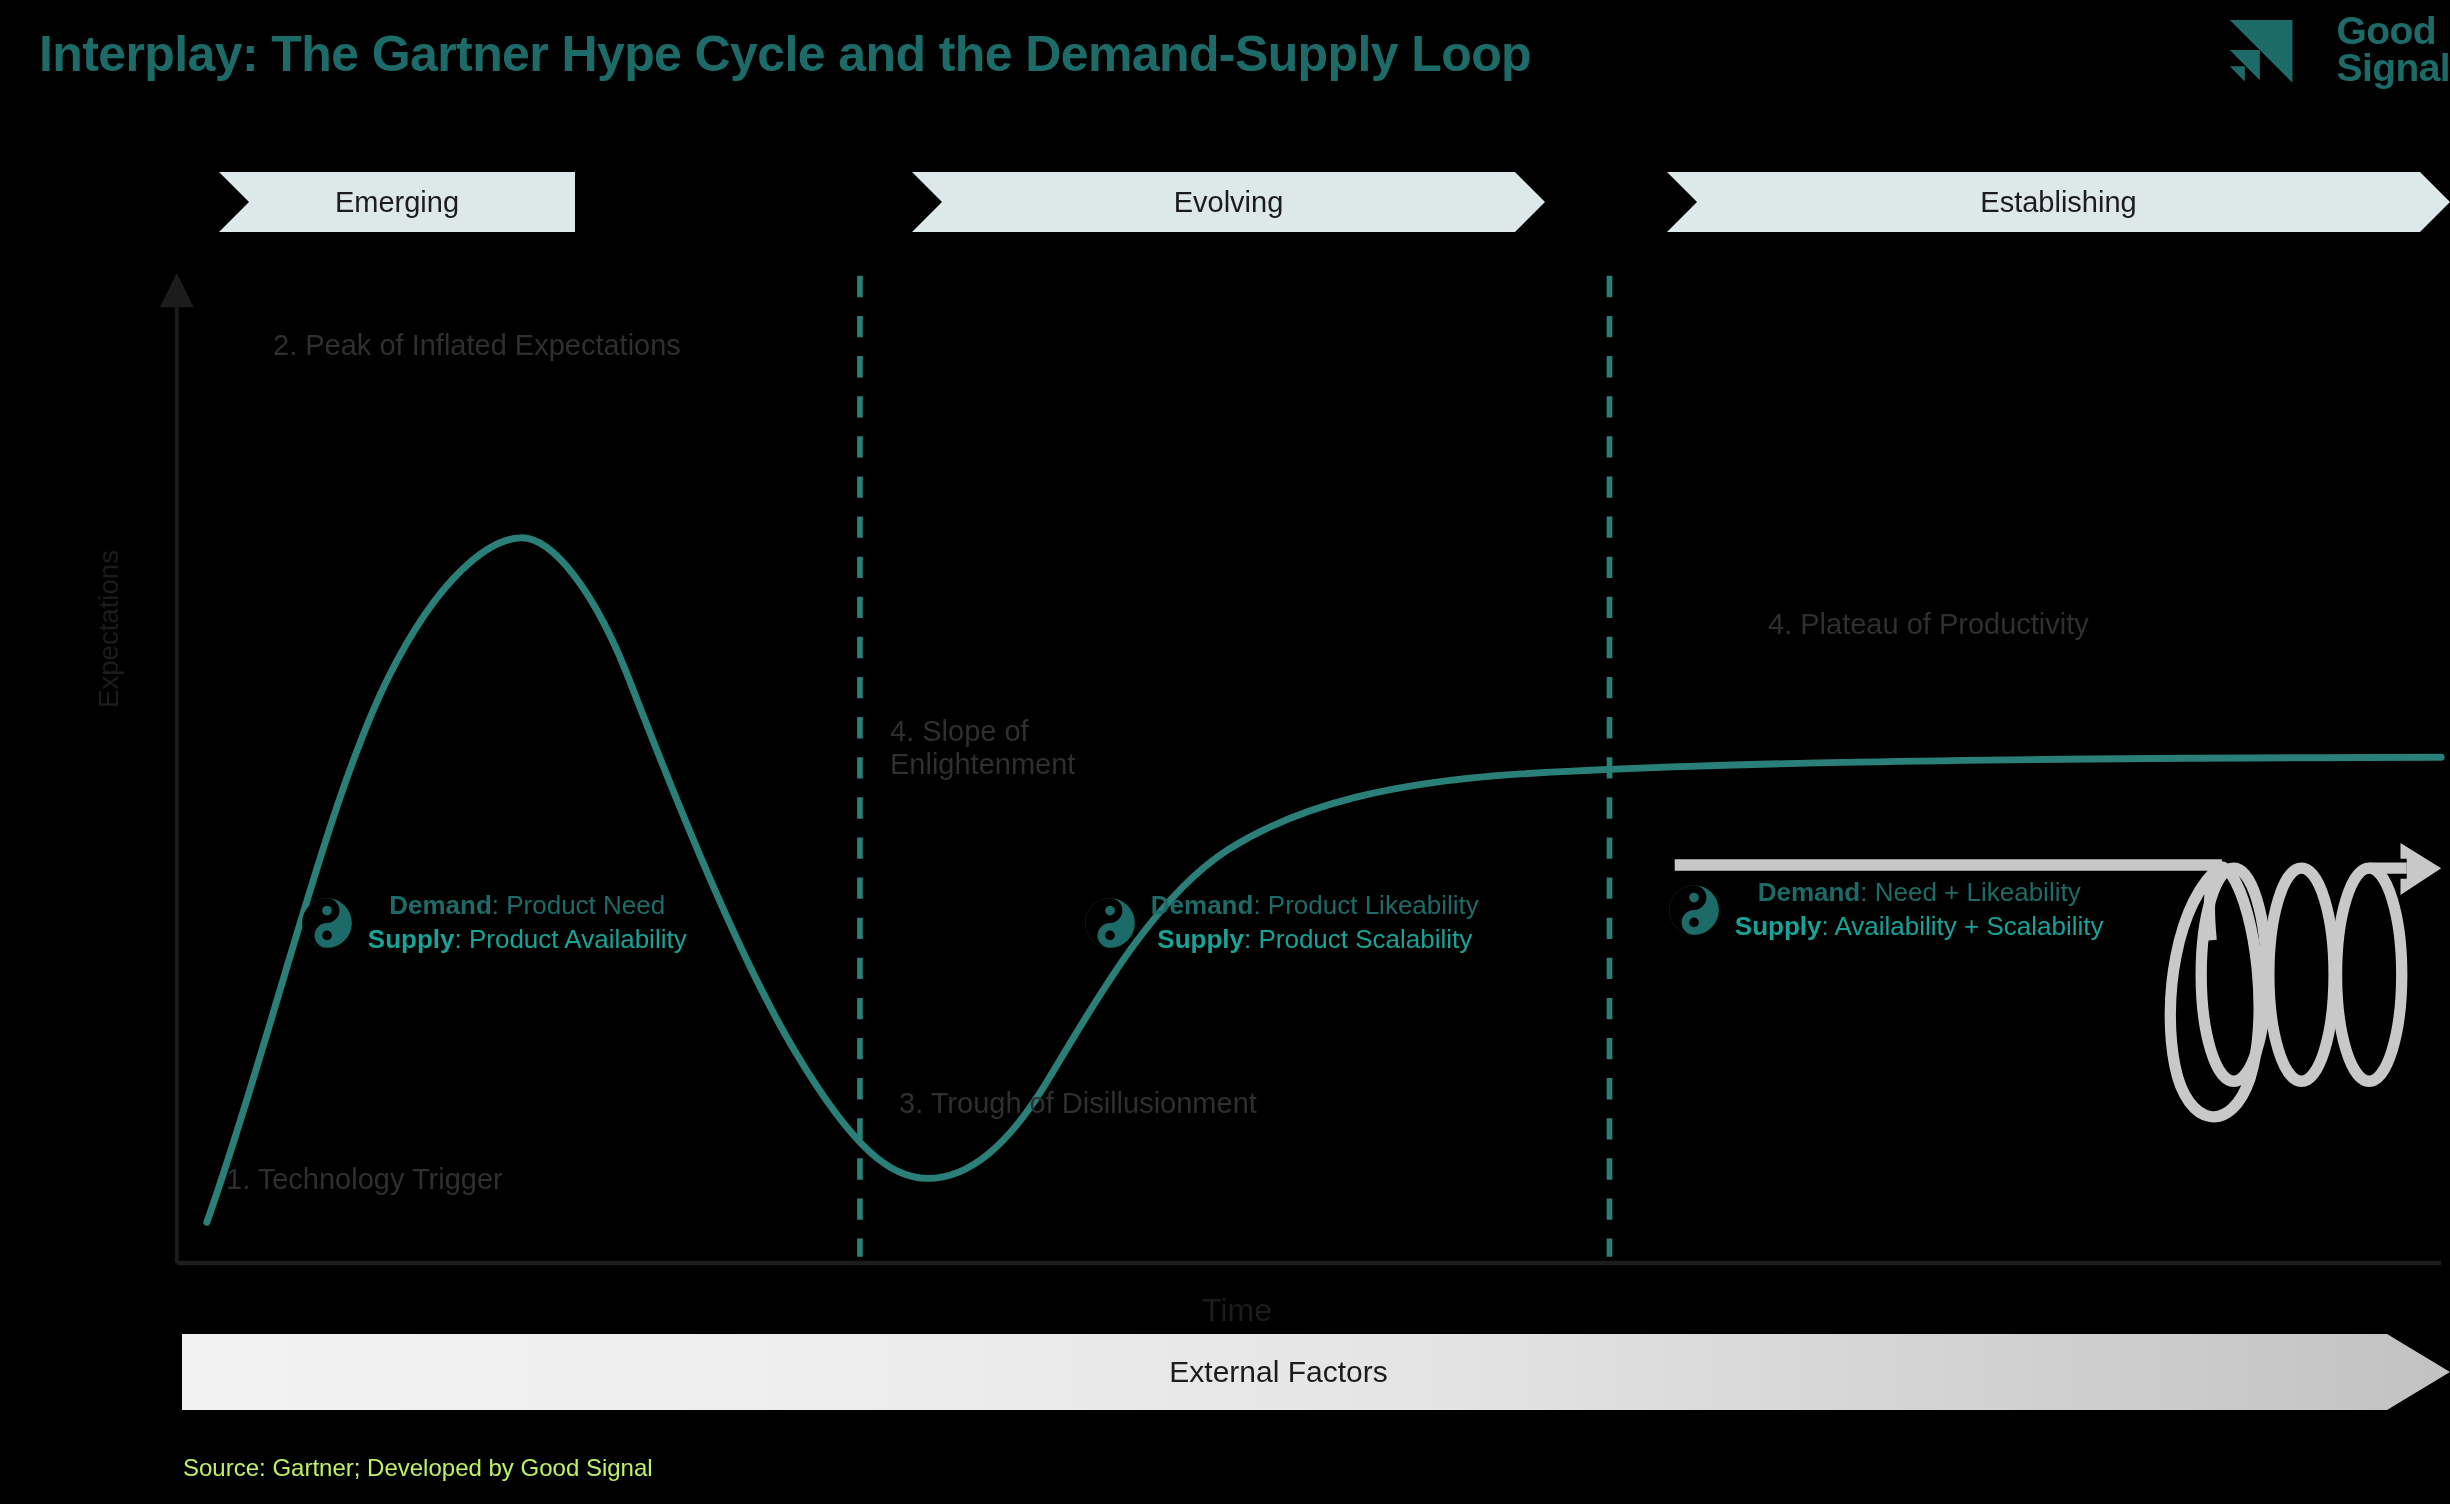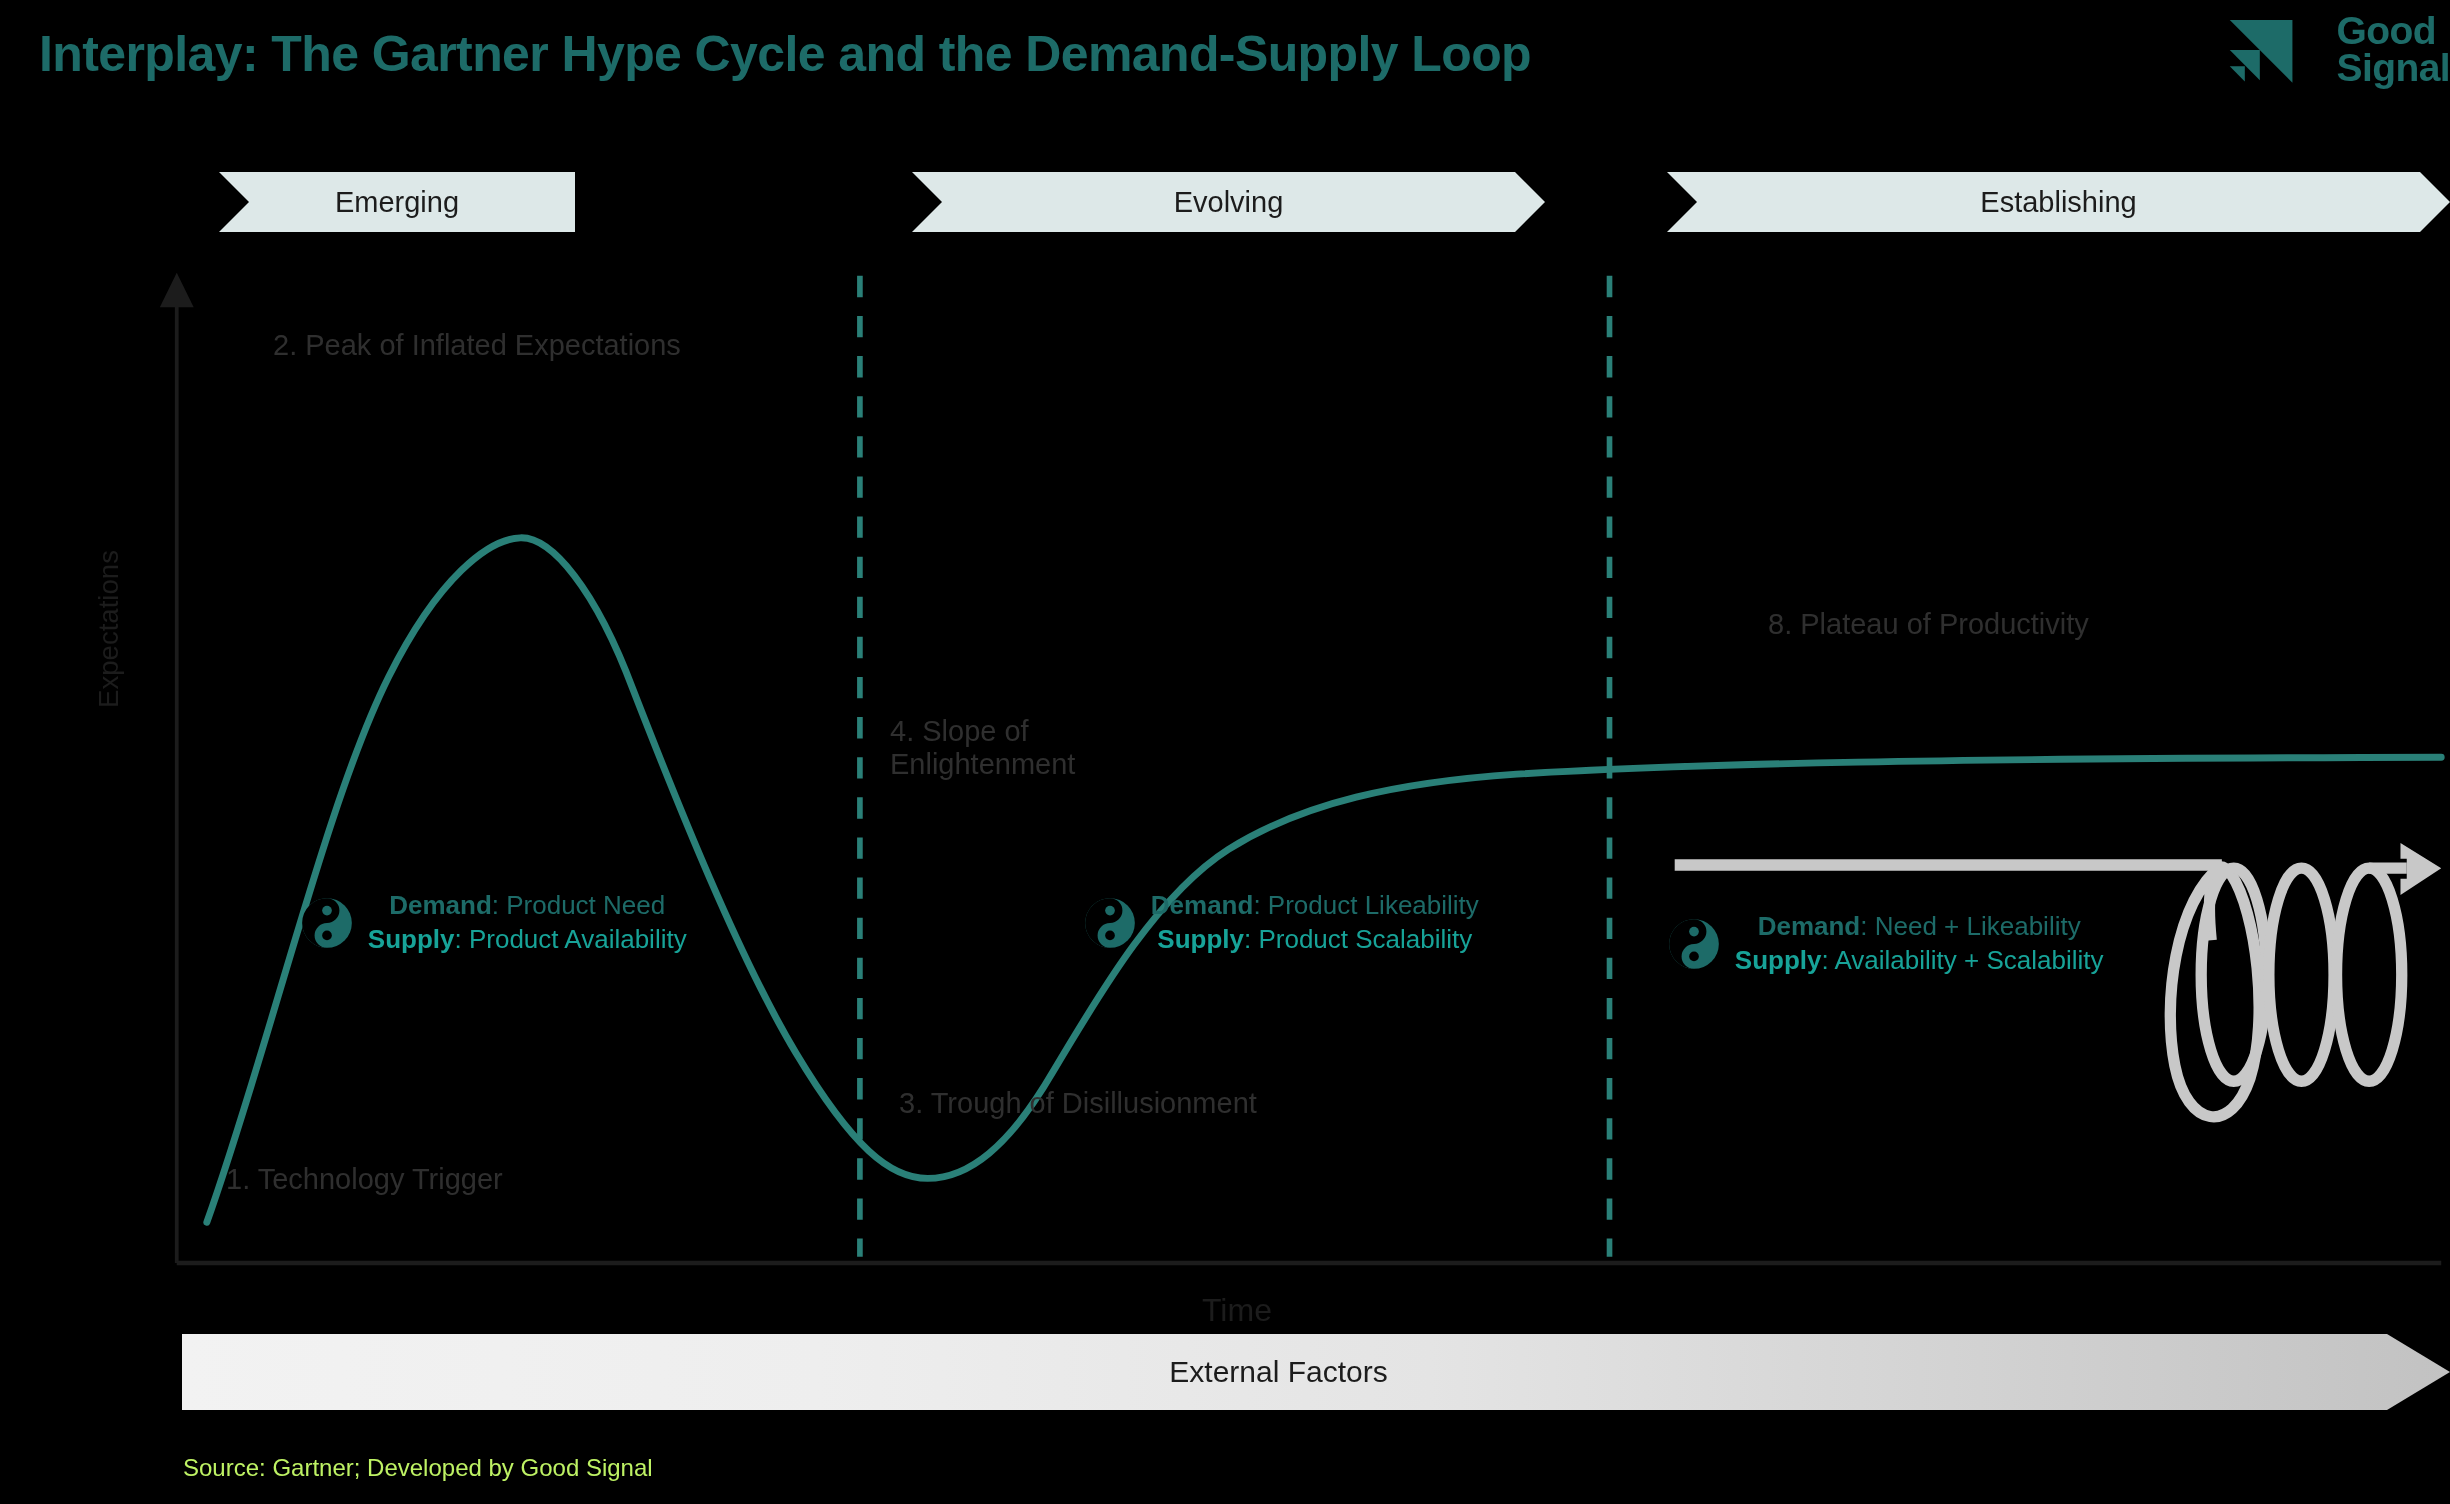--- a/index.html
+++ b/index.html
@@ -63,21 +63,21 @@
   
   .ds-block{position:absolute;display:flex;align-items:center;gap:13.8px;}
   .ds-icon{width:54px;height:54px;flex:none;}
   .ds-lines{display:flex;flex-direction:column;line-height:1.30;align-items:center;}
   .ds-line{font-size:26px;white-space:nowrap;}
   .ds-demand{color:#1d6b68;}
   .ds-supply{color:#17a398;}
   .ds-line b{font-weight:bold;}
   #ds-emerging{left:300px;top:889px;}
   #ds-evolving{left:1083px;top:889px;}
-  #ds-establishing{left:1667px;top:910px;}
+  #ds-establishing{left:1667px;top:876px;}
 
   
   #external-bar-wrap{position:absolute;left:182px;top:1334px;width:2268px;height:76px;}
   #external-bar{
     position:absolute;inset:0;
     background:linear-gradient(90deg,#f2f2f2 0%,#eeeeee 28%,#e4e4e4 55%,#d3d3d3 78%,#c2c2c2 100%);
     clip-path:polygon(0 0, calc(100% - 63px) 0, 100% 50%, calc(100% - 63px) 100%, 0 100%);
   }
   #external-bar-label{
     position:absolute;inset:0;display:flex;align-items:center;justify-content:center;
@@ -153,21 +153,21 @@
         <polygon points="3830,965 3895,1005 3830,1048 3830,1022 3840,1022 3840,990 3830,990" fill="#c8c8c8"></polygon>
       </g>
     </svg>
   </div>
 
   <div class="phase-label" id="label-trigger">1. Technology Trigger</div>
   <div class="phase-label" id="label-peak">2. Peak of Inflated Expectations</div>
   <div class="phase-label" id="label-trough">3. Trough of Disillusionment</div>
   <div class="phase-label" id="label-slope">4. Slope of
 Enlightenment</div>
-  <div class="phase-label" id="label-plateau">8. Plateau of Productivity</div>
+  <div class="phase-label" id="label-plateau">4. Plateau of Productivity</div>
 
   <div id="y-axis-title">Expectations</div>
   <div id="x-axis-title">Time</div>
 
   <div class="ds-block" id="ds-emerging">
     <span class="ds-icon">
       <svg width="54" height="54" viewBox="0 0 100 100">
         <circle cx="50" cy="50" r="46" fill="#1d6b68"></circle>
         <path d="M50 4 A46 46 0 0 0 50 96 A23 23 0 0 1 50 50 A23 23 0 0 0 50 4 Z" fill="#000"></path>
         <circle cx="50" cy="27" r="9" fill="#1d6b68"></circle>

